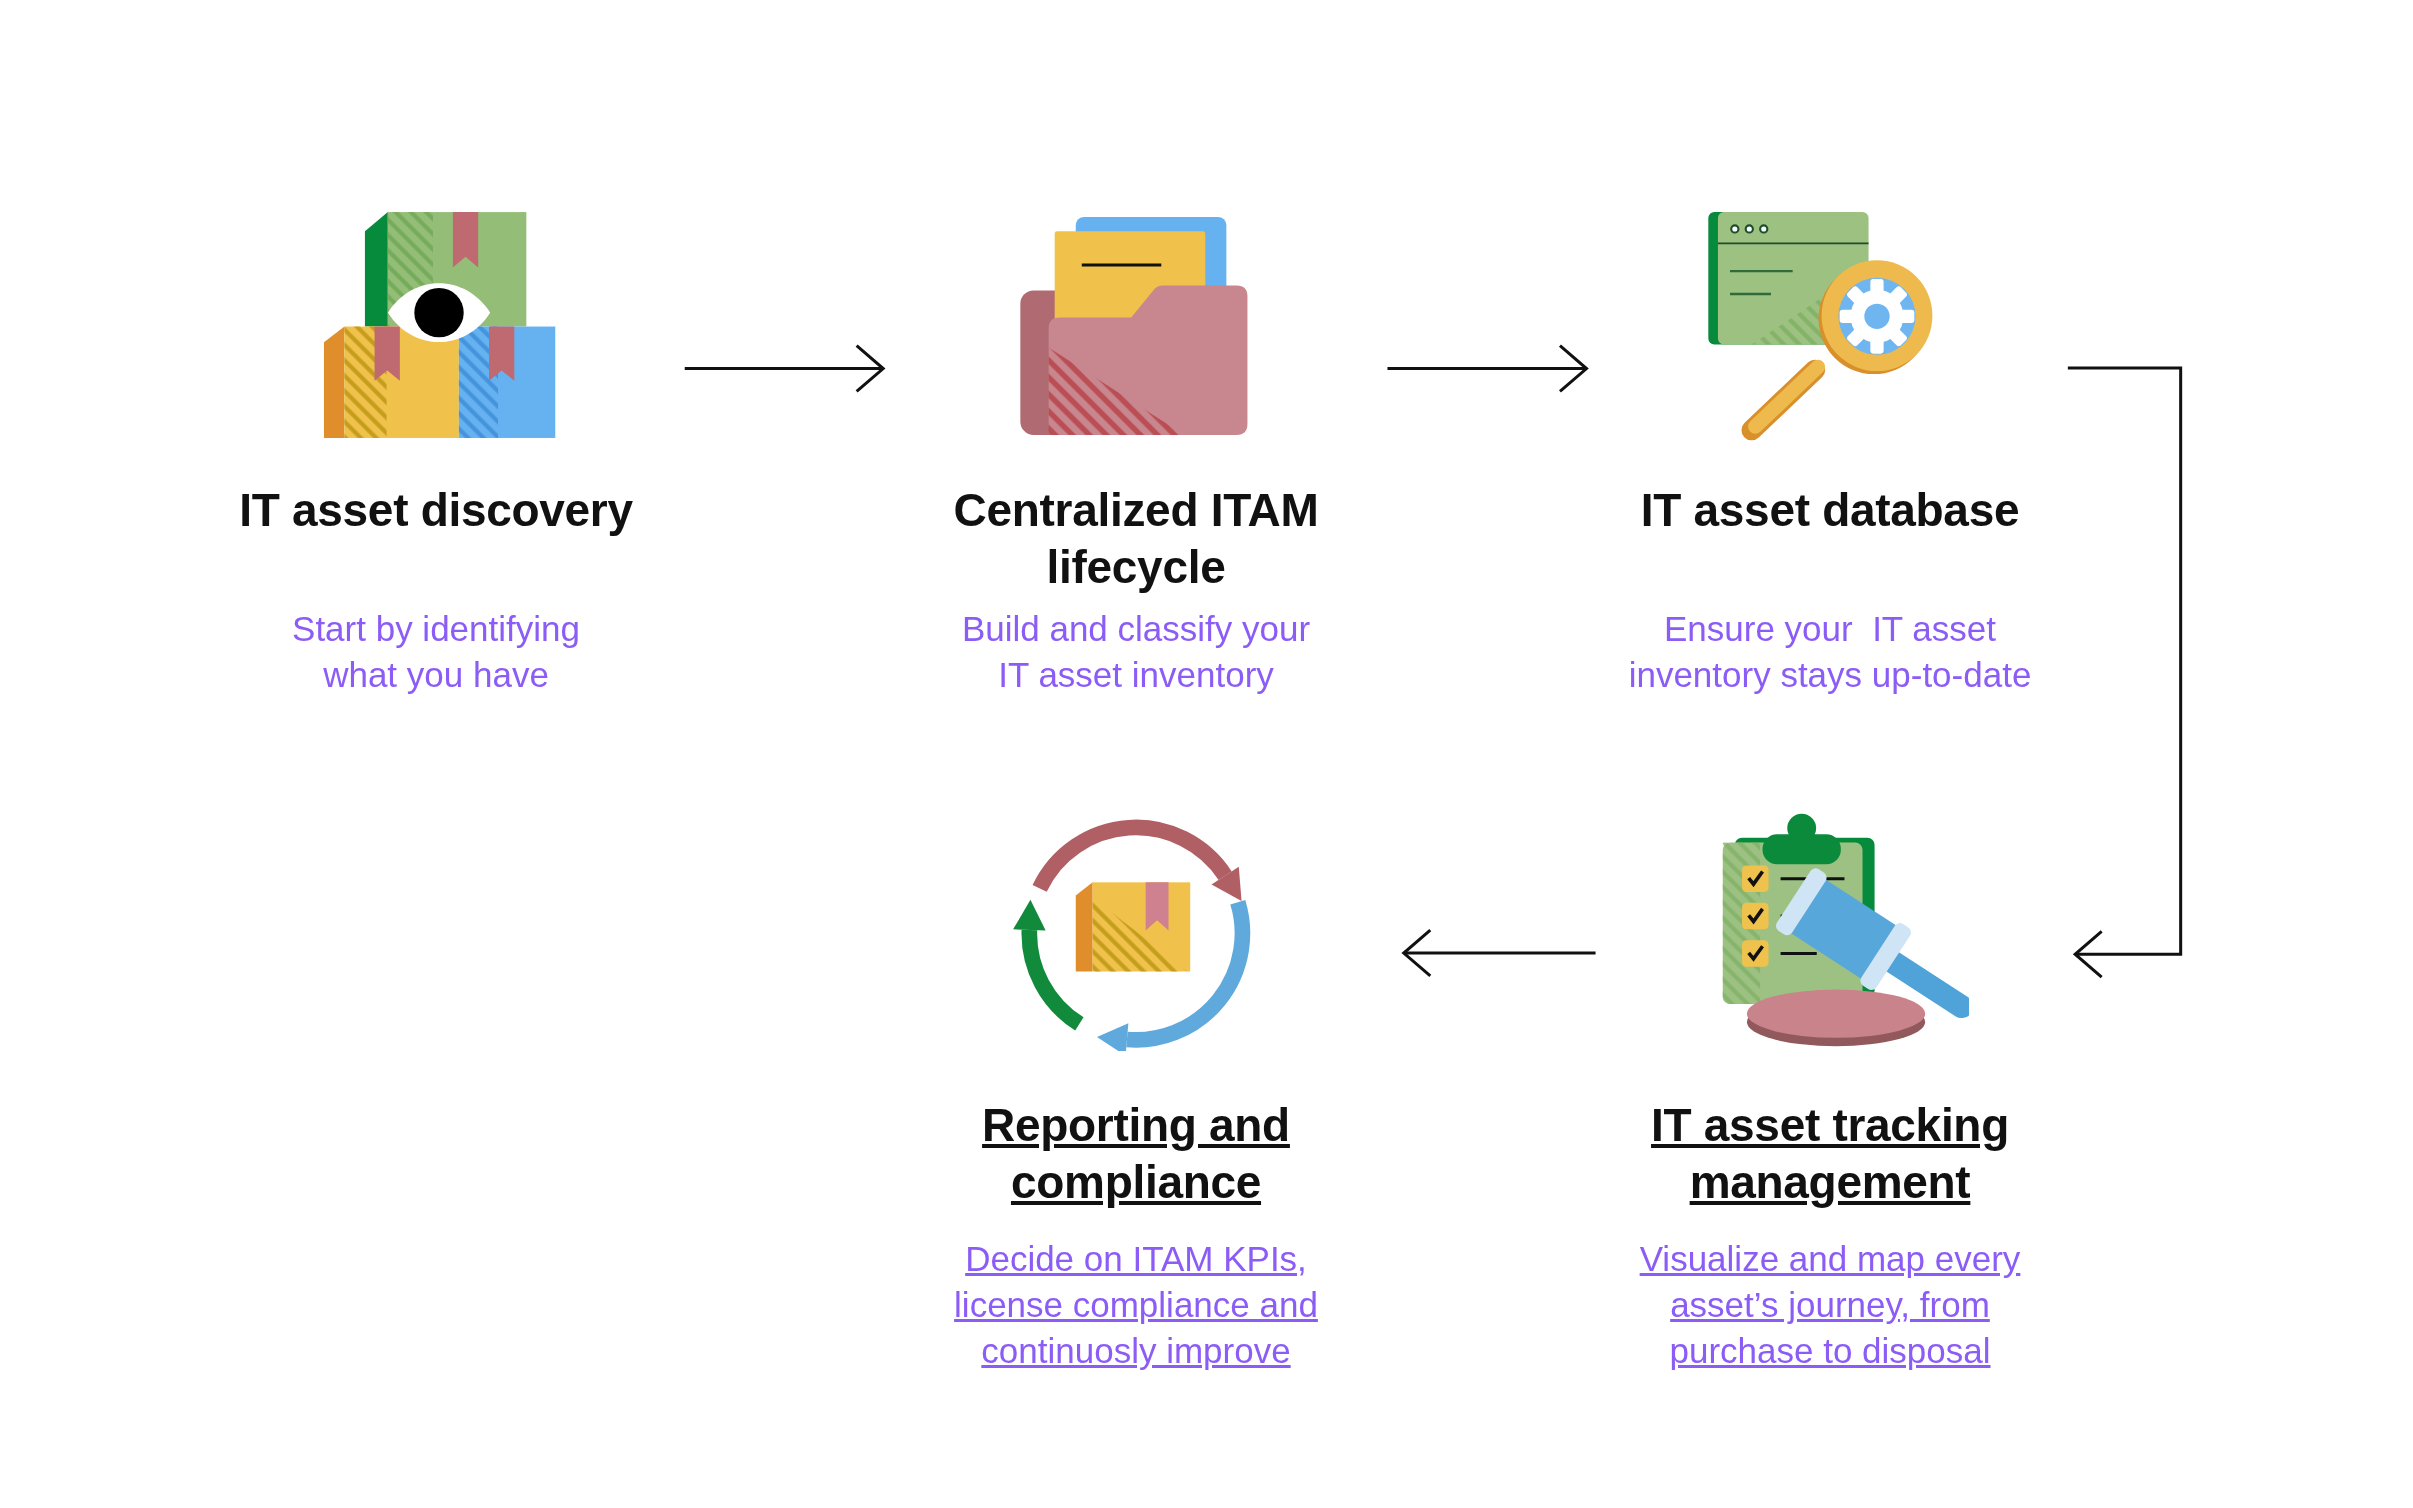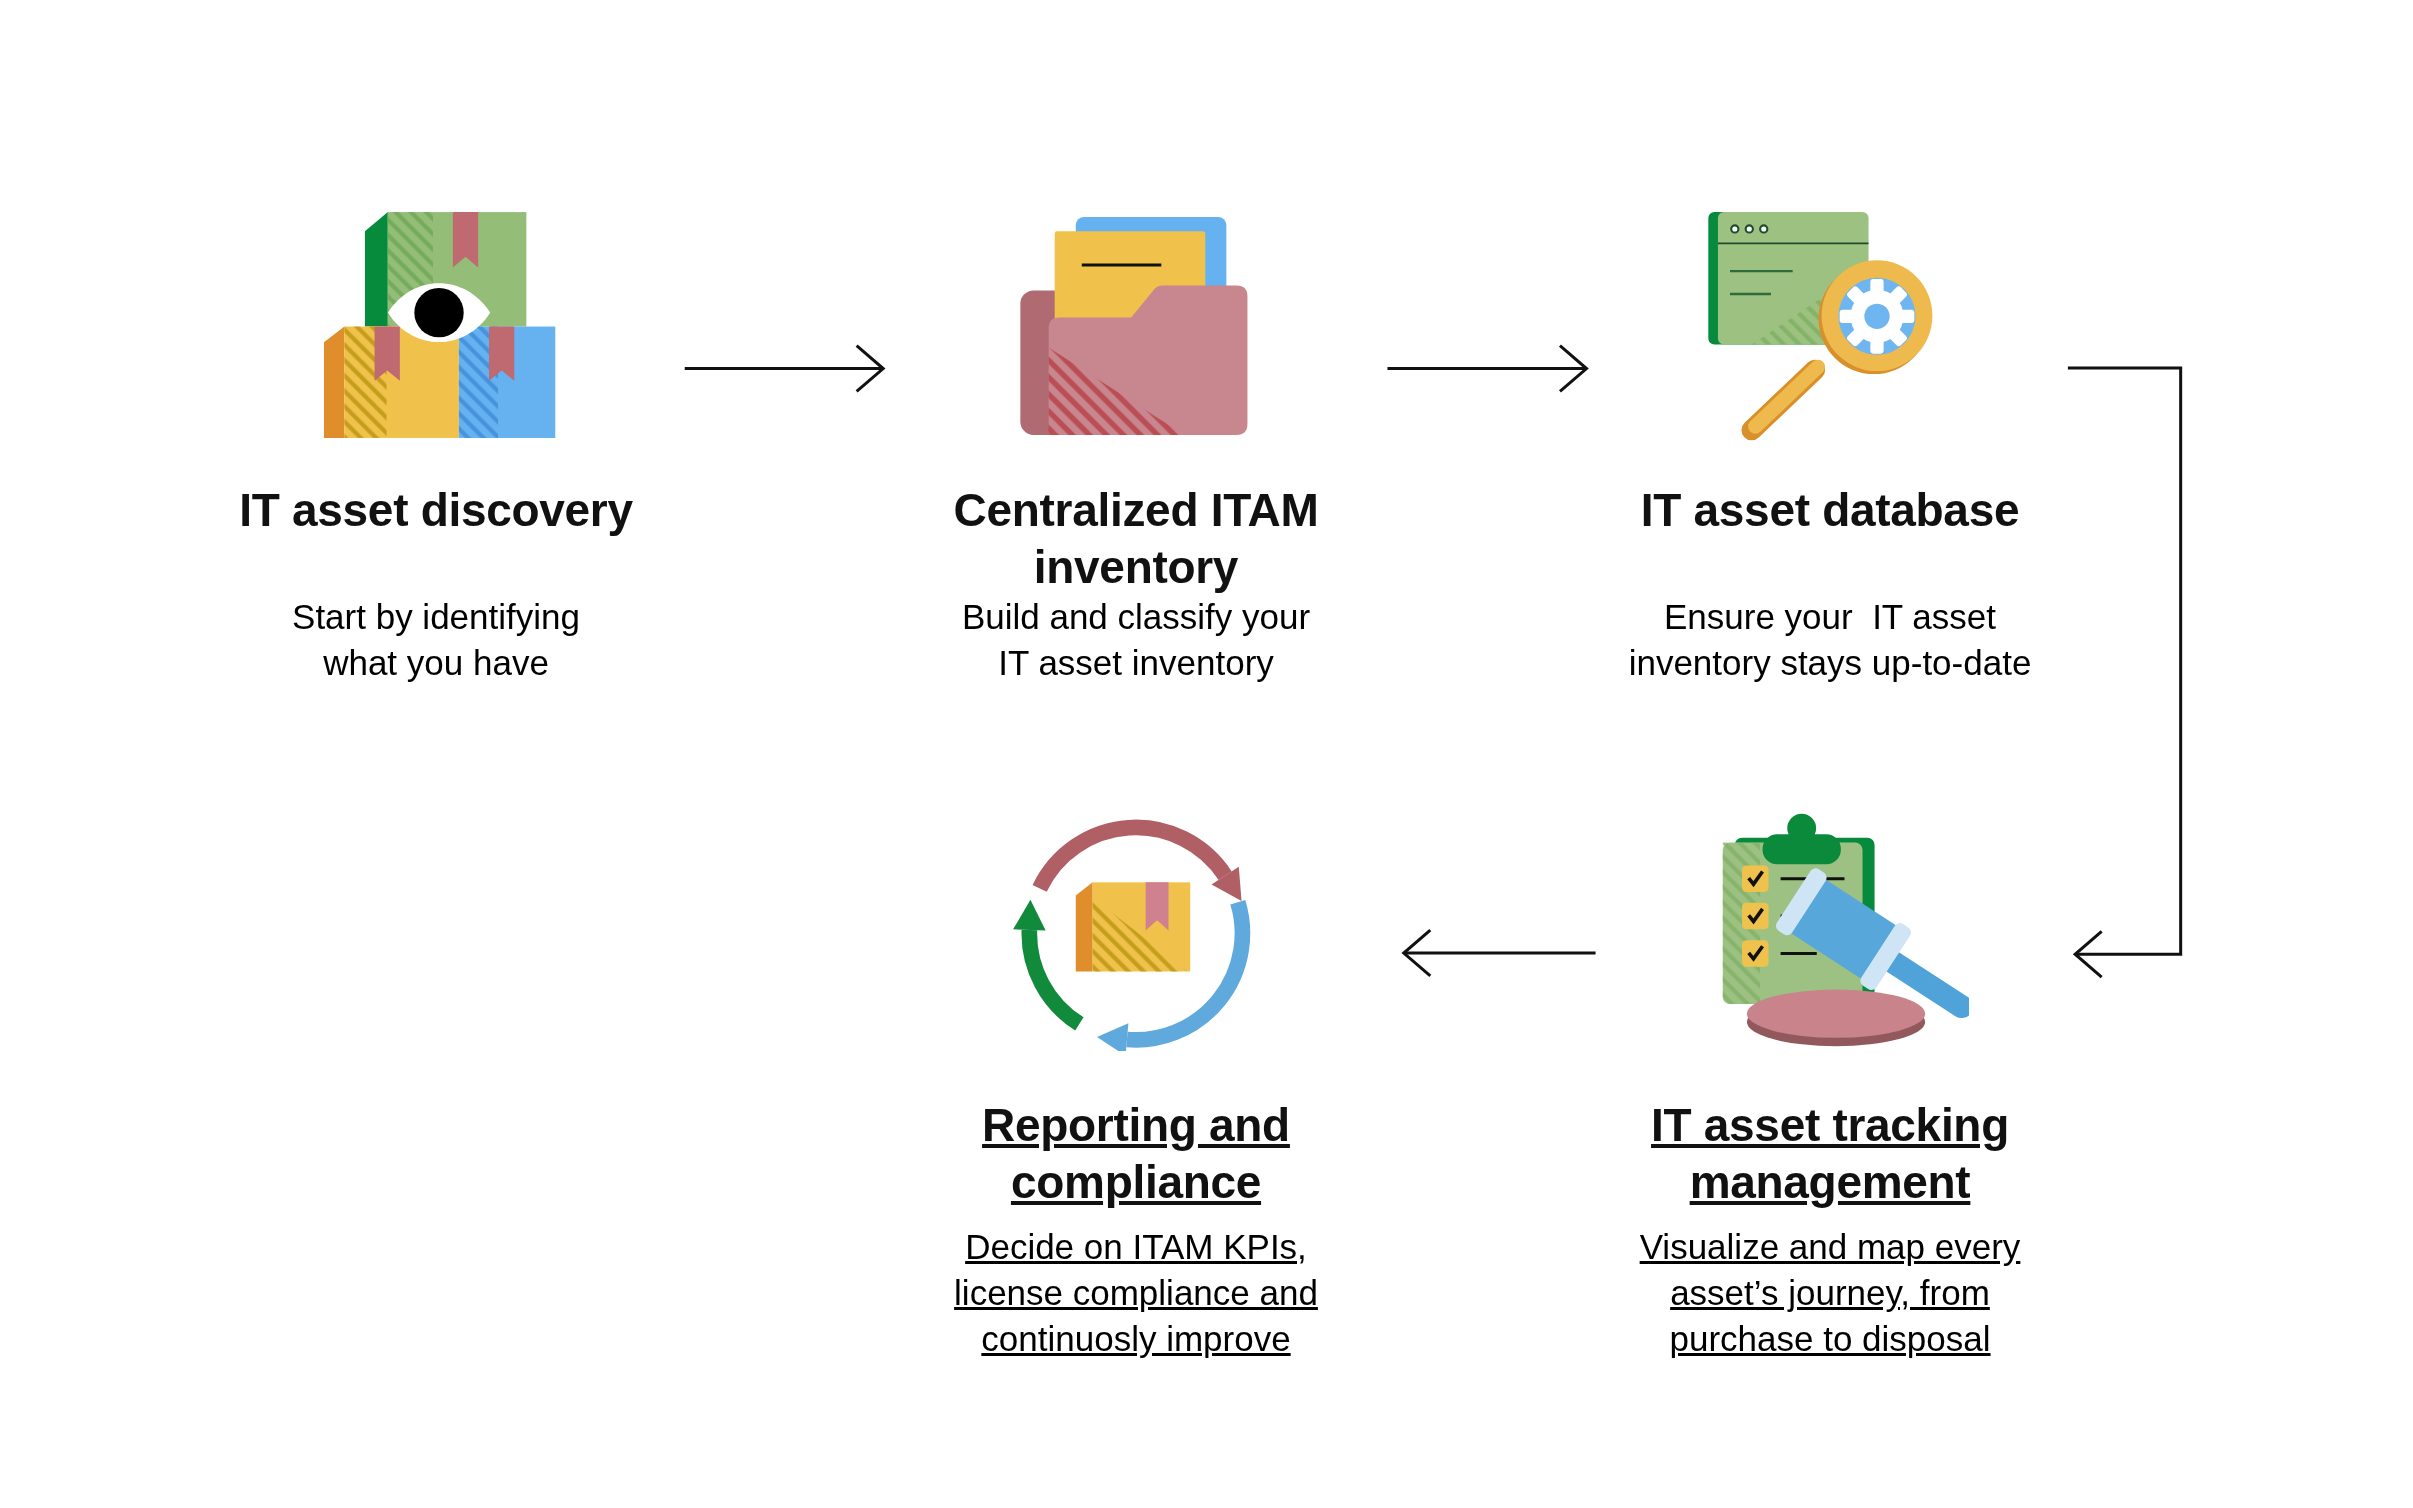--- a/index.html
+++ b/index.html
@@ -13,22 +13,22 @@
   #canvas { position: absolute; inset: 0; width: 2413px; height: 1212px; }
   .step { position: absolute; width: 664px; text-align: center; }
   .step-icon { position: absolute; left: 50%; transform: translateX(-50%); top: 0; }
   .step-title {
     position: absolute; left: 0; right: 0; margin: 0;
     font-size: 46px; font-weight: 700; color: #111111;
     line-height: 57px; letter-spacing: -0.3px;
     white-space: pre-wrap;
   }
   .step-desc {
-    position: absolute; left: 0; right: 0; margin: 0;
-    font-size: 35px; font-weight: 400; color: #000000;
+    position: absolute; left: 0; right: 0; margin: 12px;
+    font-size: 35px; font-weight: 400; color: #8b5cf6;
     line-height: 46px;
     white-space: pre-wrap;
   }
   
   #step-discovery { left: 104px; top: 194px; }
   #step-database  { left: 804px; top: 194px; }
   #step-tracking  { left: 1498px; top: 194px; }
   #step-reporting { left: 804px; top: 798px; }
   #step-lifecycle { left: 1498px; top: 798px; }
   .row1 .step-title { top: 288px; }
@@ -118,21 +118,21 @@
       <rect x="130" y="38" width="250" height="190" rx="14" fill="#66B2F0"></rect>
       <g>
         <rect x="95" y="62" width="250" height="200" rx="4" fill="#F1C24B"></rect>
         <line x1="140" y1="118" x2="272" y2="118" stroke="#111111" stroke-width="5"></line>
       </g>
 
       <path d="M103,400 Q85,400 85,382 L85,223 Q85,205 103,205 L222,205 L258,161 Q264,152 275,152 L397,152 Q415,152 415,170 L415,382 Q415,400 397,400 Z" fill="#C8868E"></path>
       <polygon points="85,255 85,400 310,400" fill="url(#hatchRose)" opacity="0.9"></polygon>
     </svg>
     <h2 class="step-title">Centralized ITAM
-inventory</h2>
+lifecycle</h2>
     <p class="step-desc">Build and classify your
 IT asset inventory</p>
   </div>
 
   <div class="step row1" id="step-tracking">
     <svg class="step-icon" width="278" height="253" viewBox="0 0 460 420">
 
       <g>
         <rect x="28" y="30" width="250" height="220" rx="10" fill="#068A3C"></rect>
         <rect x="44" y="30" width="250" height="220" rx="10" fill="#9CC180"></rect>

